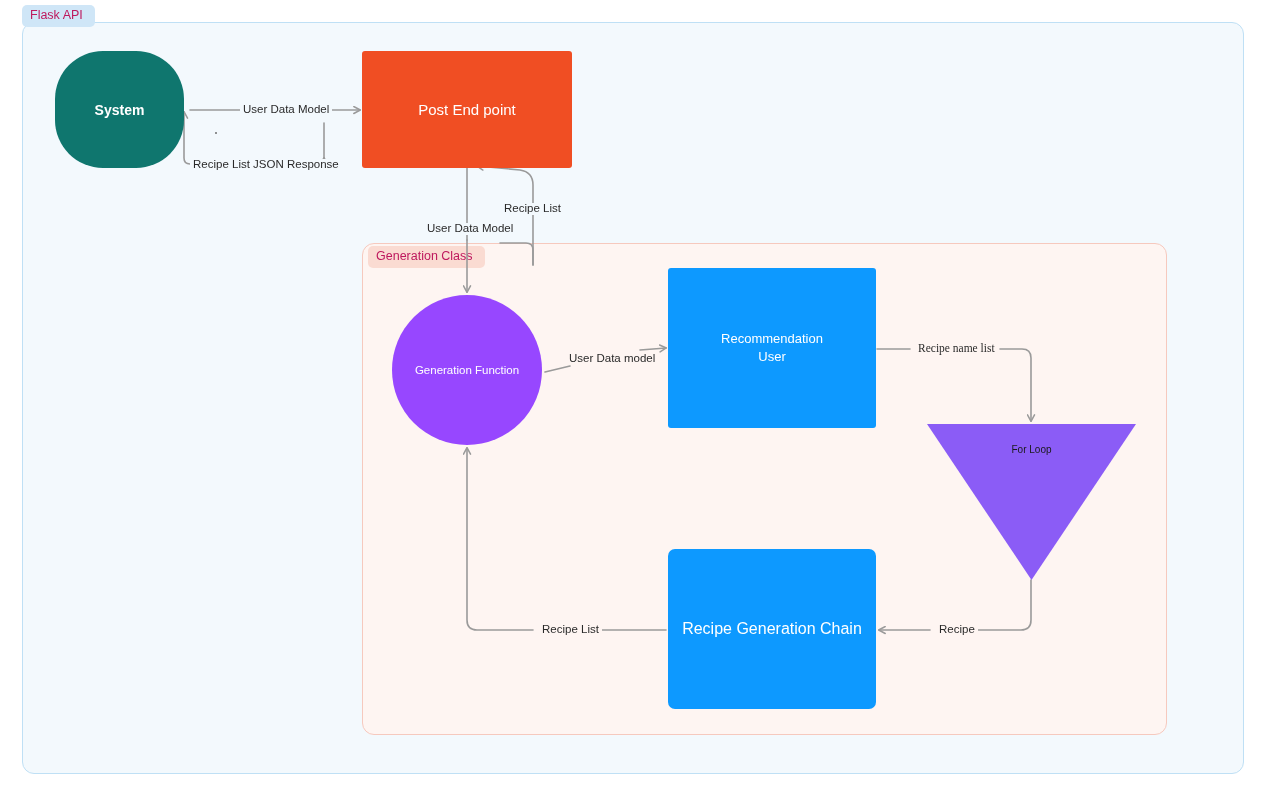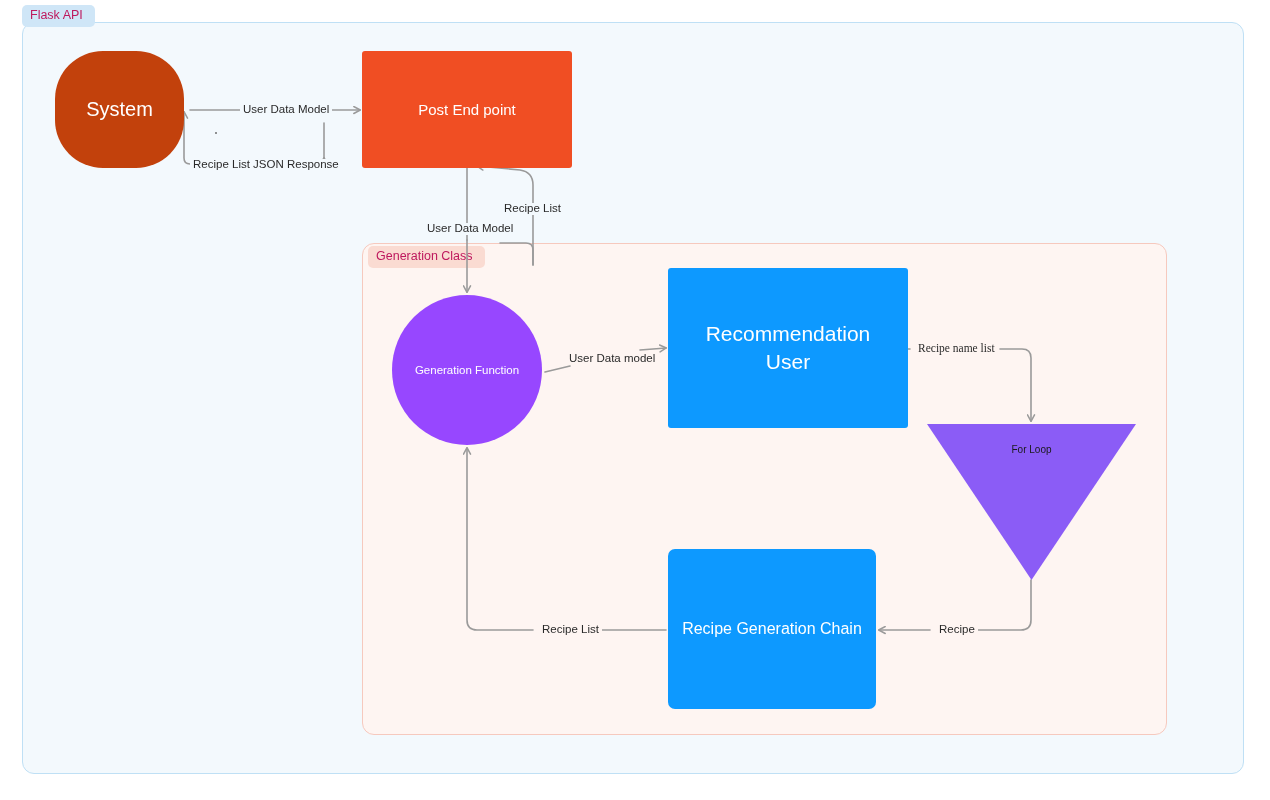--- a/index.html
+++ b/index.html
@@ -72,23 +72,24 @@
     justify-content: center;
     text-align: center;
     color: #ffffff;
   }
 
   #node-system {
     left: 55px;
     top: 51px;
     width: 129px;
     height: 117px;
-    background: #c2410c;
+    background: #0f766e;
     border-radius: 48px;
-    font-size: 20px;
+    font-size: 14px;
+    font-weight: bold;
   }
 
   #node-post-endpoint {
     left: 362px;
     top: 51px;
     width: 210px;
     height: 117px;
     background: #F04E23;
     border-radius: 3px;
     font-size: 15px;
@@ -101,25 +102,25 @@
     width: 150px;
     height: 150px;
     background: #9747FF;
     border-radius: 50%;
     font-size: 11.5px;
   }
 
   #node-recommendation-chain {
     left: 668px;
     top: 268px;
-    width: 240px;
+    width: 208px;
     height: 160px;
     background: #0D99FF;
     border-radius: 3px;
-    font-size: 21px;
+    font-size: 13px;
     line-height: 1.35;
   }
 
   #node-recipe-generation-chain {
     left: 668px;
     top: 549px;
     width: 208px;
     height: 160px;
     background: #0D99FF;
     border-radius: 7px;

